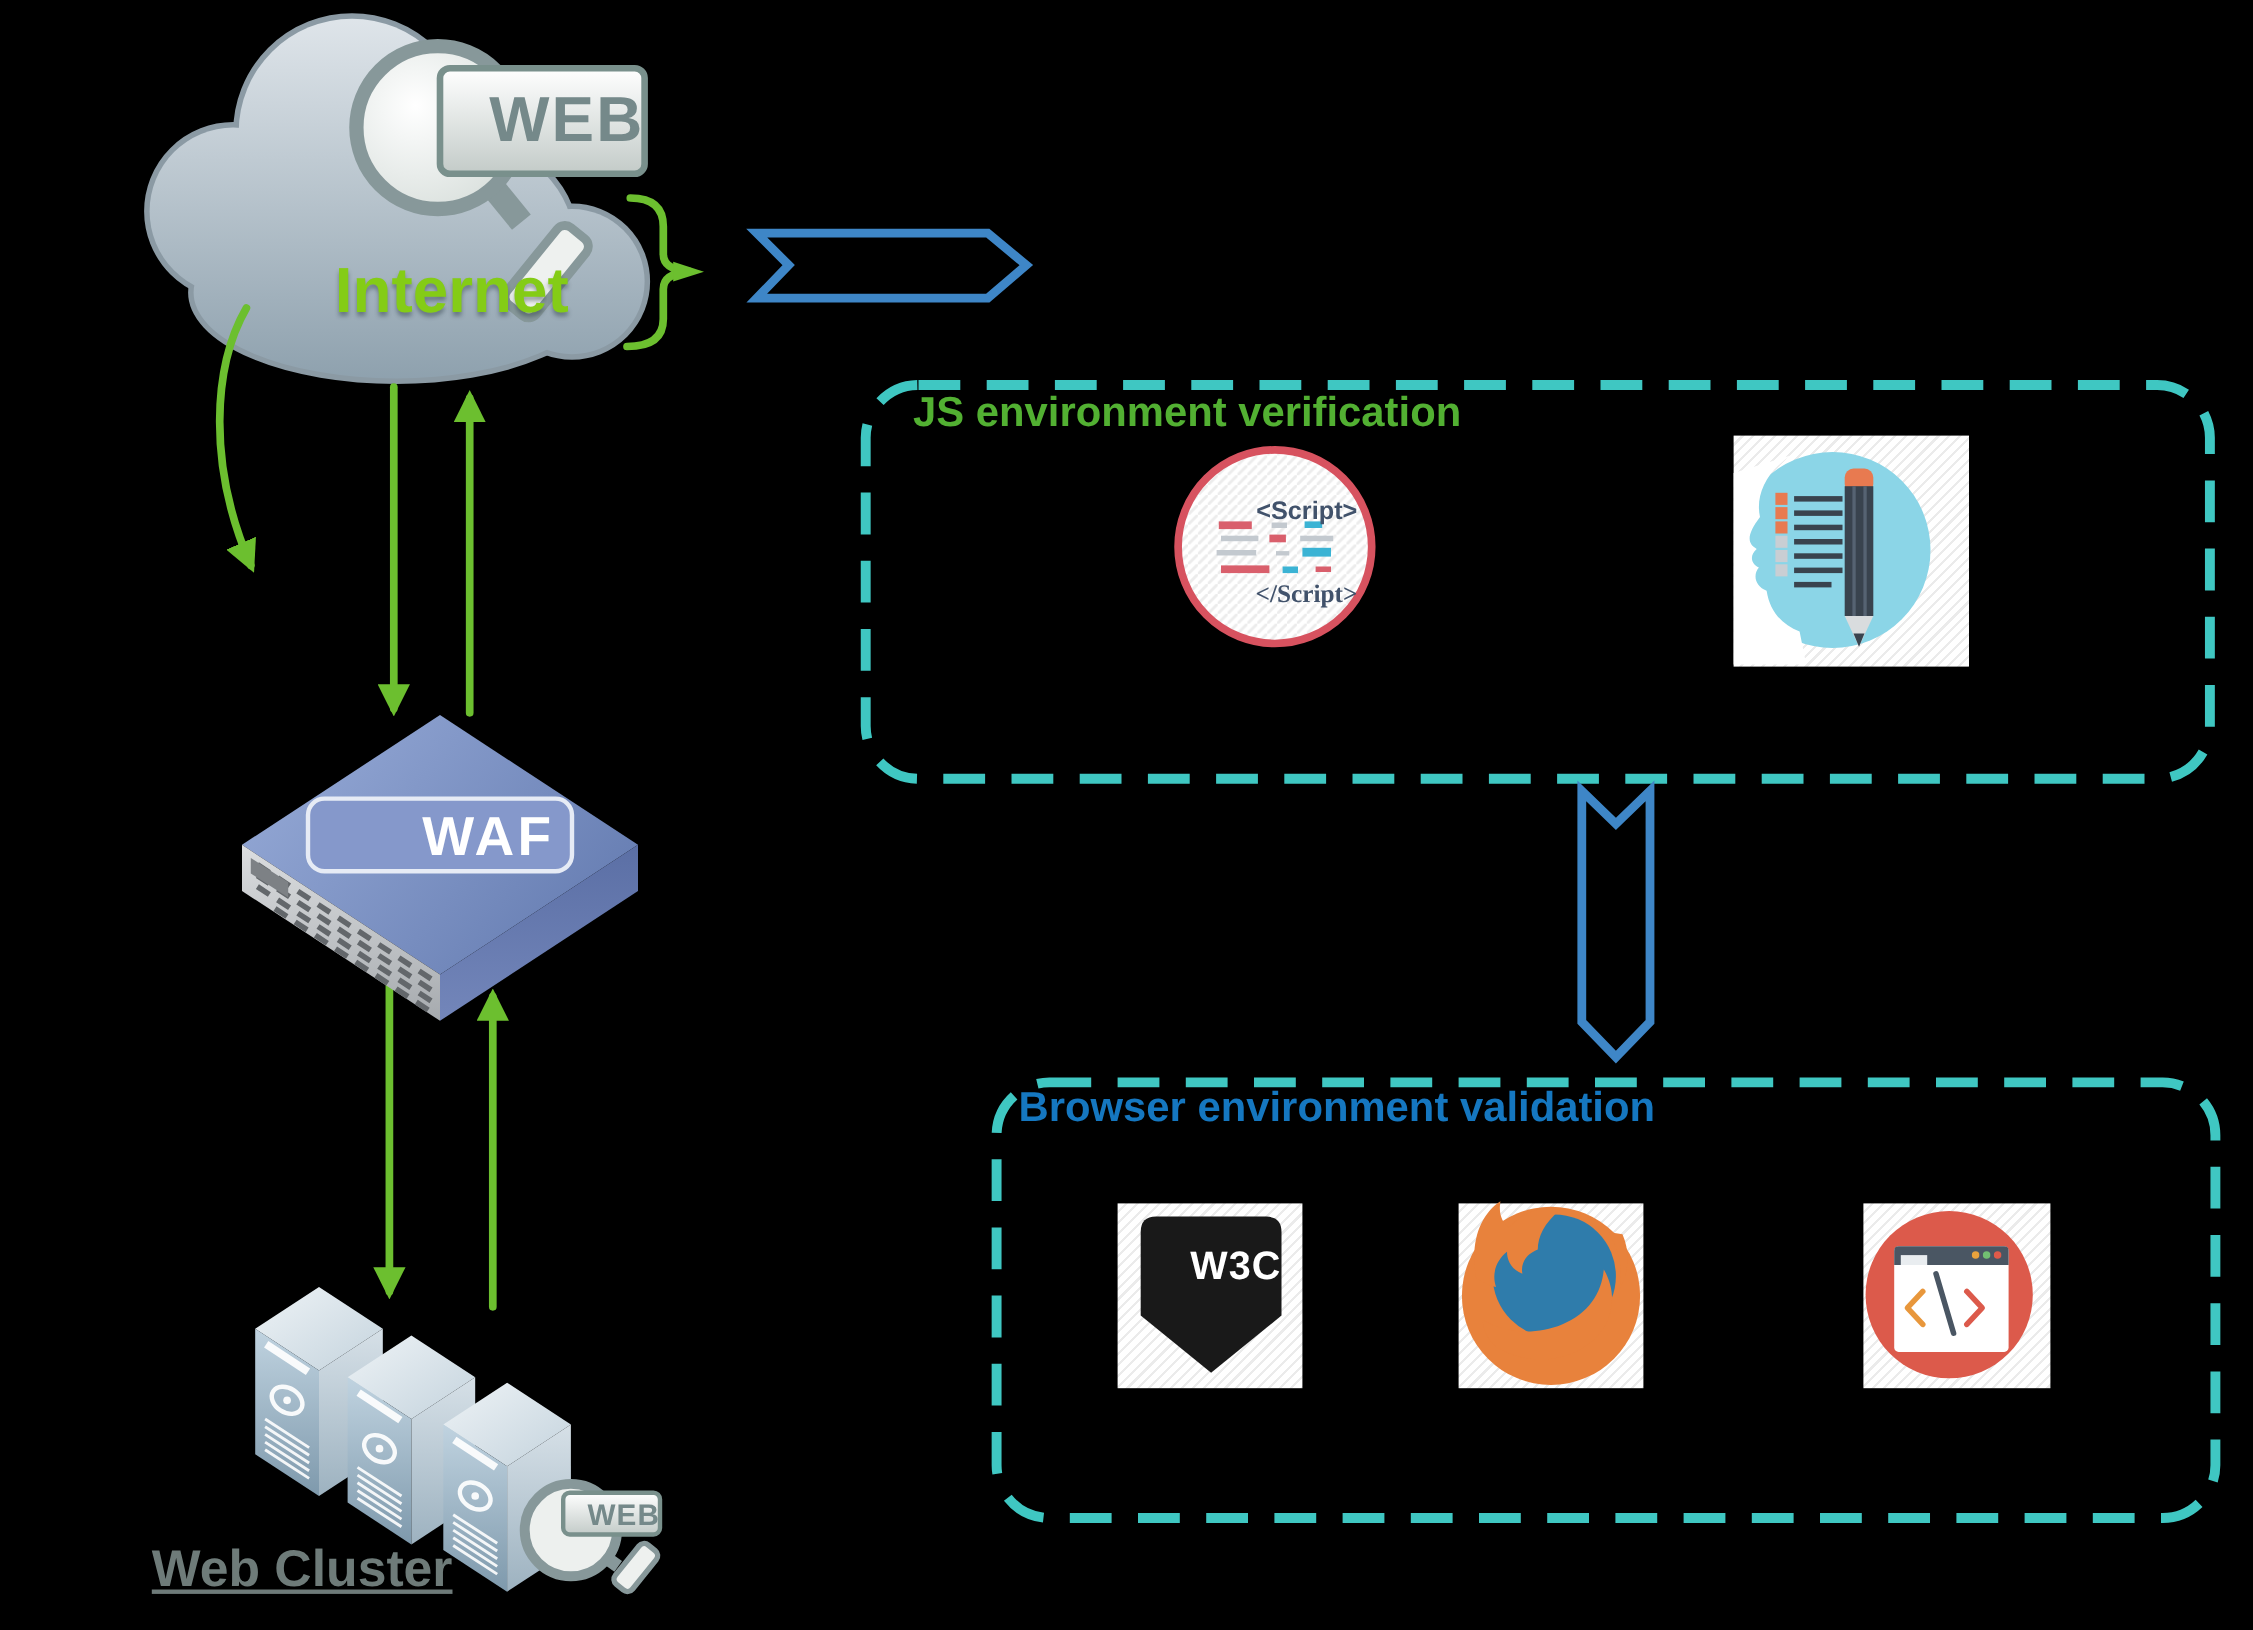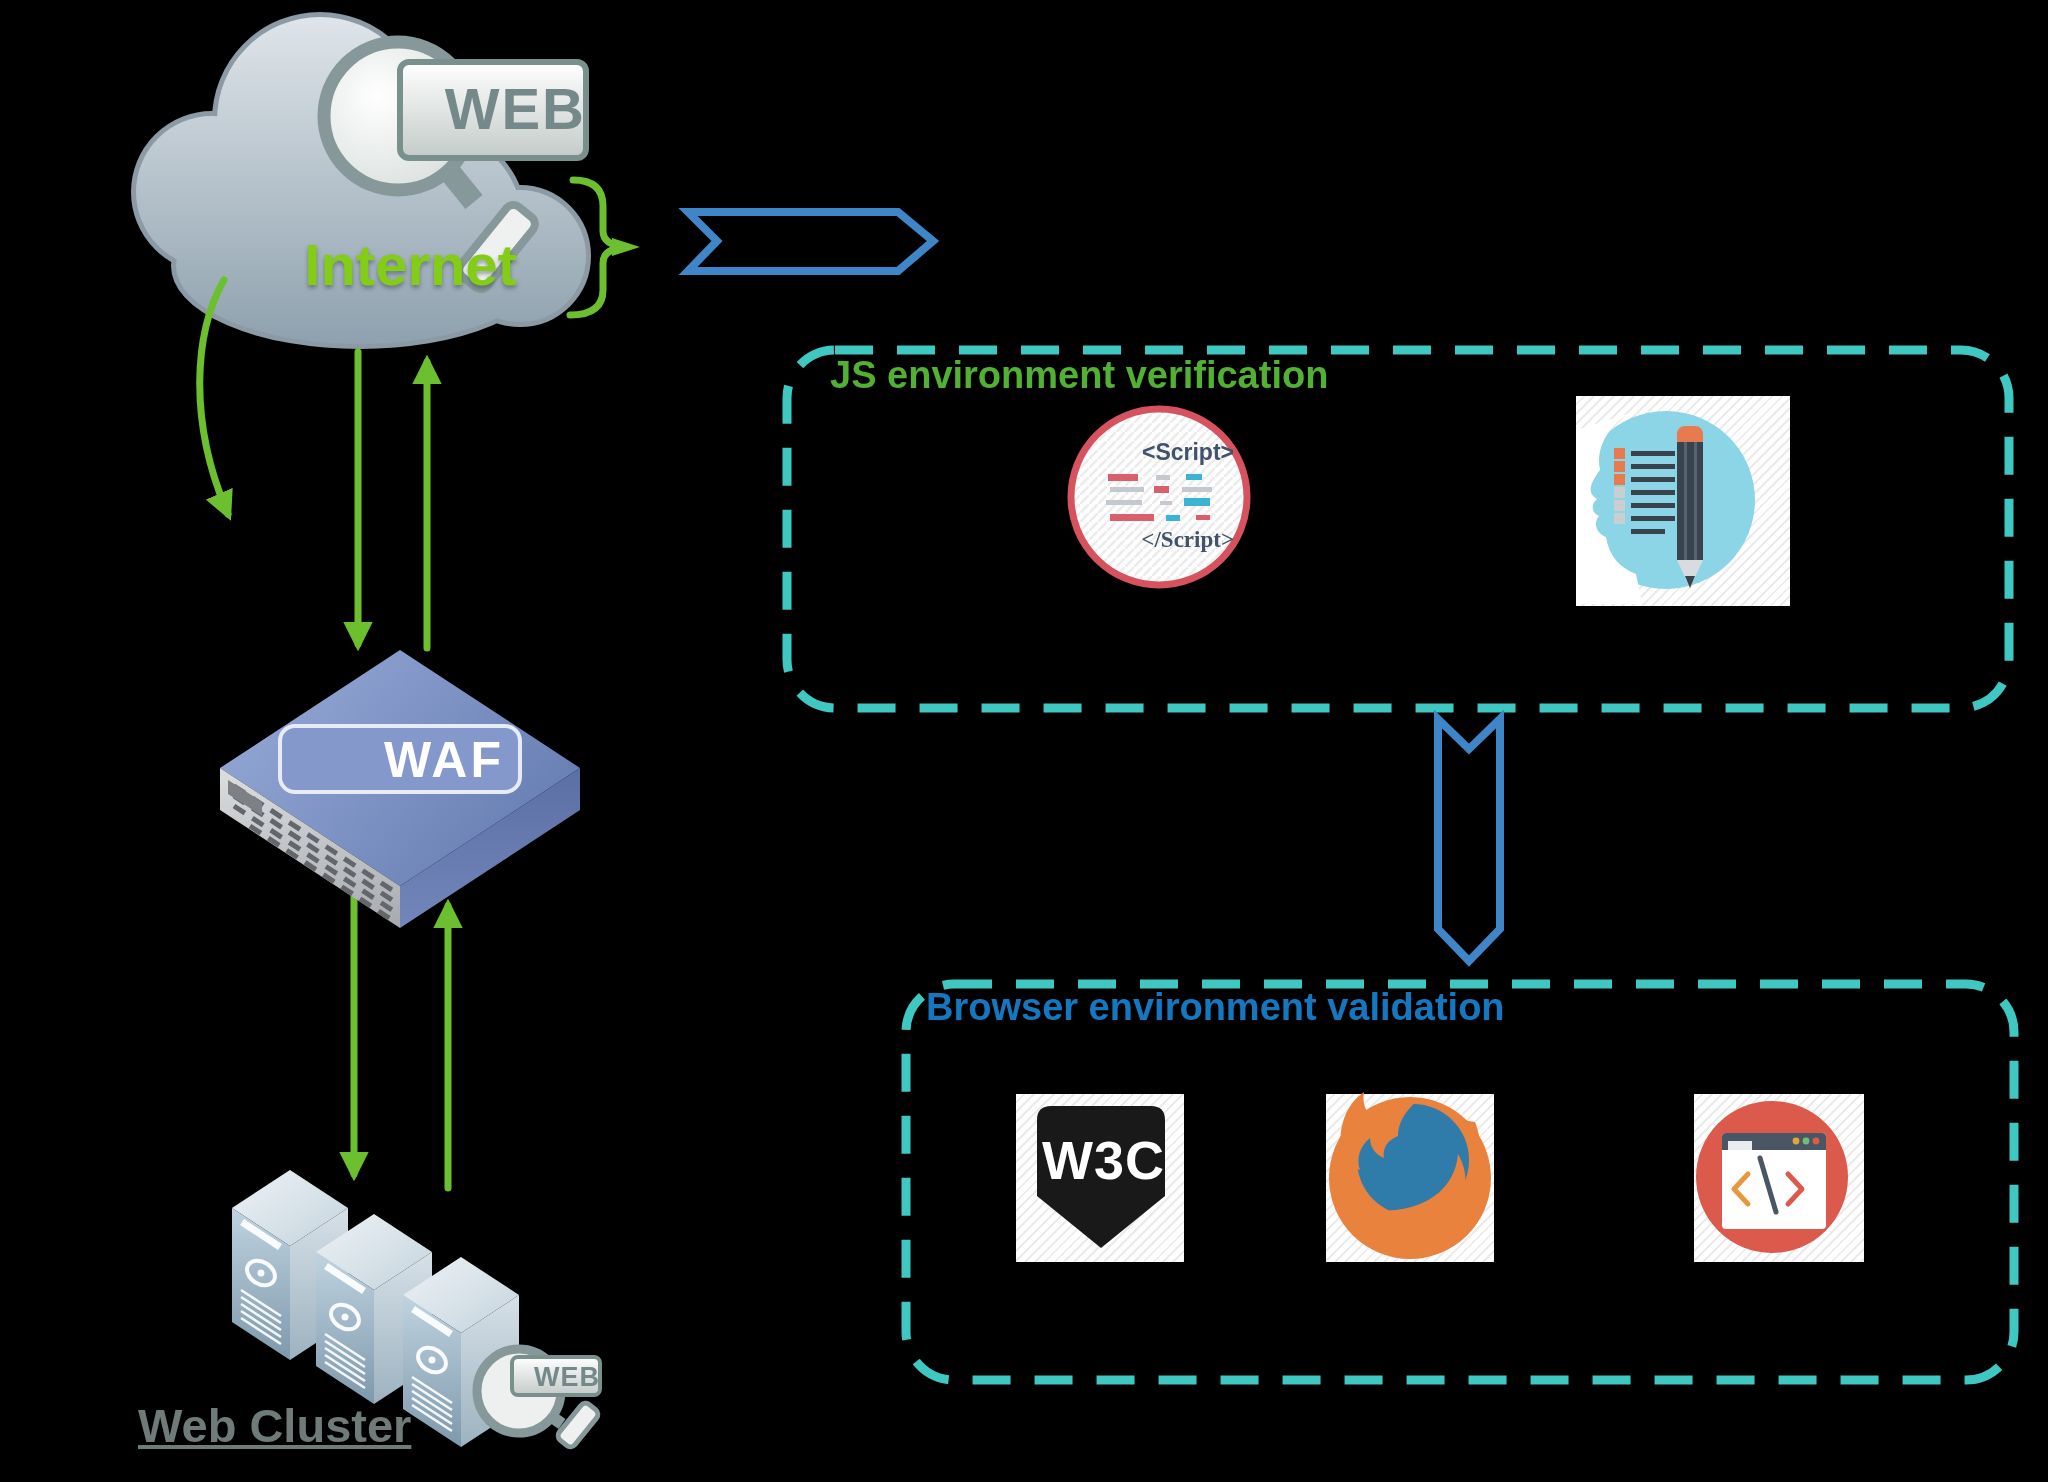--- a/index.html
+++ b/index.html
@@ -12,23 +12,23 @@
   .lbl.center{text-align:right;}
   .internet{left:255px;top:236px;width:262px;font-size:58px;color:#84cc16;
             text-shadow:0 3px 4px rgba(40,55,65,.45);}
   .webtop{left:402px;top:80px;width:184px;font-size:58px;color:#75898a;letter-spacing:2px;}
   .waf{left:264px;top:735px;width:240px;font-size:50px;color:#ffffff;letter-spacing:3px;}
   .webcluster{left:138px;top:1402px;font-size:47px;color:#6e7b79;text-decoration:underline;}
   .webbottom{left:512px;top:1364px;width:88px;font-size:27px;color:#75898a;letter-spacing:1px;}
   .jstitle{left:830px;top:356px;font-size:38px;color:#52b032;}
   .browsertitle{left:926px;top:988px;font-size:38px;color:#1577c0;}
   .scripttag{left:1084px;width:150px;font-size:23px;font-weight:600;color:#41526b;}
-  .opentag{top:441px;}
+  .opentag{top:453px;}
   .closetag{top:528px;font-family:Liberation Serif, serif;}
-  .w3ctext{left:1037px;top:1133px;width:128px;font-size:54px;color:#ffffff;letter-spacing:1px;}
+  .w3ctext{left:1037px;top:1133px;width:128px;font-size:36px;color:#ffffff;letter-spacing:1px;}
 </style>
 </head>
 <body>
 
 <div class="canvas">
 
   <div class="tile" style="left:1576px;top:396px;width:214px;height:210px;"></div>
   <div class="tile" style="left:1016px;top:1094px;width:168px;height:168px;"></div>
   <div class="tile" style="left:1326px;top:1094px;width:168px;height:168px;"></div>
   <div class="tile" style="left:1694px;top:1094px;width:170px;height:168px;"></div>

